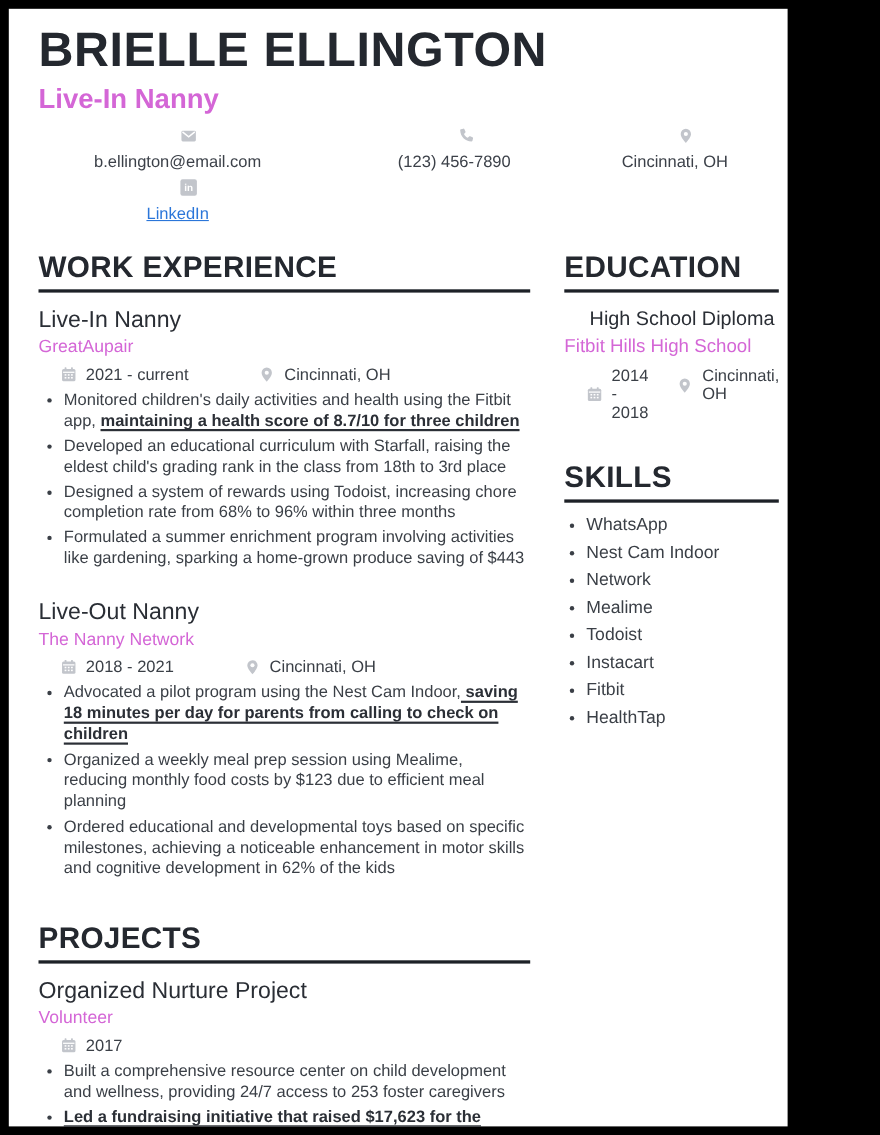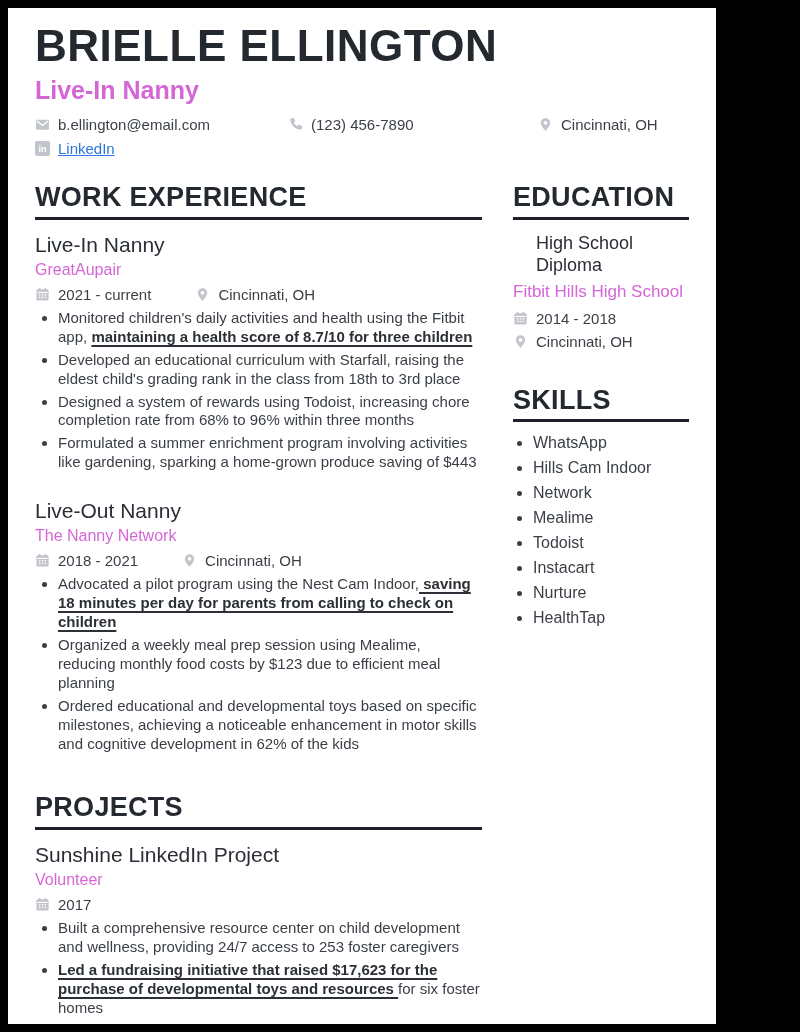--- a/index.html
+++ b/index.html
@@ -30,25 +30,25 @@
     font-size: 25px; font-weight: 800; line-height: 1.05;
     color: #d466d6;
   }
   .contacts {
     margin-top: 13px;
     display: grid;
     grid-template-columns: 253px 250px 1fr;
     row-gap: 7px;
     font-size: 15px; color: #3c4149;
   }
-  .contact-item { display: flex; align-items: center; gap: 8px; }
+  .contact-item { display: flex; align-items: center; gap: 8px; flex-direction: column; }
   .contact-item a { color: #2b76d9; text-decoration: underline; }
 
   
-  .icn { display: inline-flex; width: 15px; height: 15px; flex: 0 0 15px; align-items: center; justify-content: center; }
+  .icn { display: inline-flex; width: 15px; height: 15px; flex: 0 0 15px; align-items: center; justify-content: center; margin-left: 20px; }
   .icn svg { width: 15px; height: 15px; display: block; }
 
   
   .main { display: flex; gap: 31px; margin-top: 26px; }
   .col-left  { width: 447px; flex: 0 0 447px; }
   .col-right { flex: 1; }
 
   .section-heading {
     margin: 0 0 12px 0;
     font-size: 27px; font-weight: 800; line-height: 1.05;
@@ -58,21 +58,21 @@
     padding-bottom: 5px;
   }
   .section { margin: 0; }
   .section + .section { margin-top: 40px; }
 
   
   .entry + .entry { margin-top: 26px; }
   .entry-title { font-size: 21px; font-weight: 400; color: #2a2e35; line-height: 1.2; }
   .entry-org   { font-size: 16px; font-weight: 400; color: #d466d6; margin-top: 3px; line-height: 1.2; }
   .meta-row    { display: flex; gap: 44px; align-items: center; margin-top: 7px; font-size: 15px; color: #3a3f46; }
-  .meta-row.stacked { flex-direction: column; align-items: flex-start; gap: 6px; }
+  .meta-row.stacked { flex-direction: row; align-items: flex-start; gap: 6px; }
   .meta { display: inline-flex; align-items: center; gap: 8px; }
 
   ul.bullets {
     margin: 6px 0 0 0;
     padding-left: 23px;
     font-size: 15px; line-height: 1.26; color: #3a3f46;
   }
   ul.bullets li { margin-bottom: 4px; }
   ul.bullets li::marker { color: #3a3f46; }
   .em {
@@ -231,21 +231,21 @@
                 <li><span>Ordered educational and developmental toys based on specific milestones, achieving a noticeable enhancement in motor skills and cognitive development in 62% of the kids</span></li>
               </ul>
             </div>
           </div>
       </section>
 
       <section class="section">
         <h2 class="section-heading">PROJECTS</h2>
         <div id="projects">
             <div class="entry">
-              <div class="entry-title">Sunshine LinkedIn Project</div>
+              <div class="entry-title">Organized Nurture Project</div>
               <div class="entry-org">Volunteer</div>
               <div class="meta-row">
                 <span class="meta">
                   <span class="icn">
                     <svg viewBox="0 0 16 16">
                       <rect x="1.5" y="2.5" width="13" height="12" rx="1.5" fill="#c2c5cb"></rect>
                       <rect x="4" y="1" width="1.8" height="3" rx="0.6" fill="#c2c5cb"></rect>
                       <rect x="10.2" y="1" width="1.8" height="3" rx="0.6" fill="#c2c5cb"></rect>
                       <rect x="2.5" y="5.2" width="11" height="1.2" fill="#fff"></rect>
                       <g fill="#fff">
@@ -304,25 +304,25 @@
               </span>
               <span>Cincinnati, OH</span>
             </span>
           </div>
       </section>
 
       <section class="section" style="margin-top:36px">
         <h2 class="section-heading">SKILLS</h2>
         <ul class="skills" id="skills">
             <li>WhatsApp</li>
-            <li>Hills Cam Indoor</li>
+            <li>Nest Cam Indoor</li>
             <li>Network</li>
             <li>Mealime</li>
             <li>Todoist</li>
             <li>Instacart</li>
-            <li>Nurture</li>
+            <li>Fitbit</li>
             <li>HealthTap</li>
           </ul>
       </section>
     </div>
 
   </div>
 </div>
 
 </body></html>

